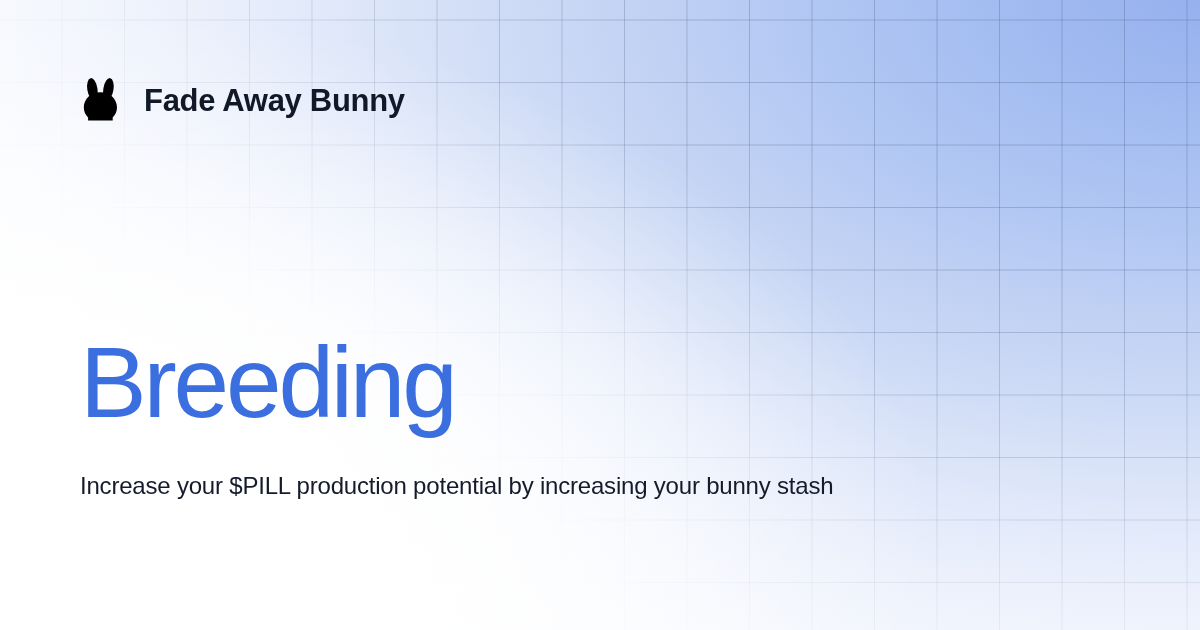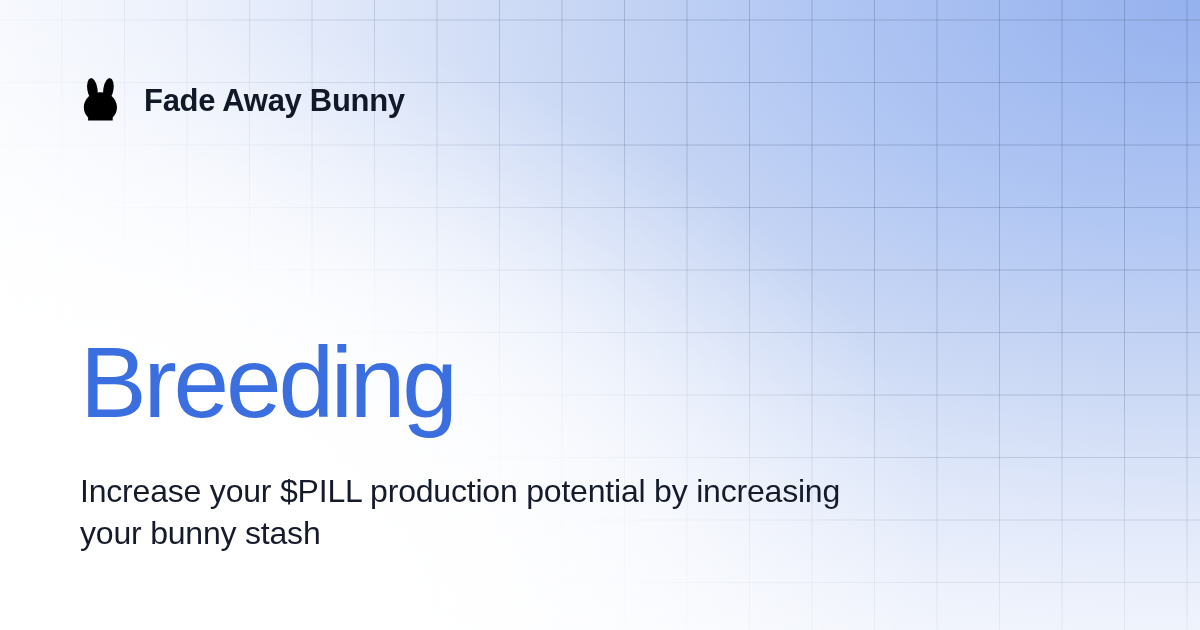--- a/index.html
+++ b/index.html
@@ -121,21 +121,21 @@
     line-height:1;
     color:#3b6fe0;
     white-space:nowrap;
   }
 
   .subhead {
     position:absolute;
     left:80px;
     top:470px;
     width:790px;
-    font-size:32px;
+    font-size:24px;
     font-weight:400;
     line-height:1.32;
     letter-spacing:-0.2px;
     color:#151b2b;
   }
 </style>
 </head>
 <body>
 
 <div id="og-card">

